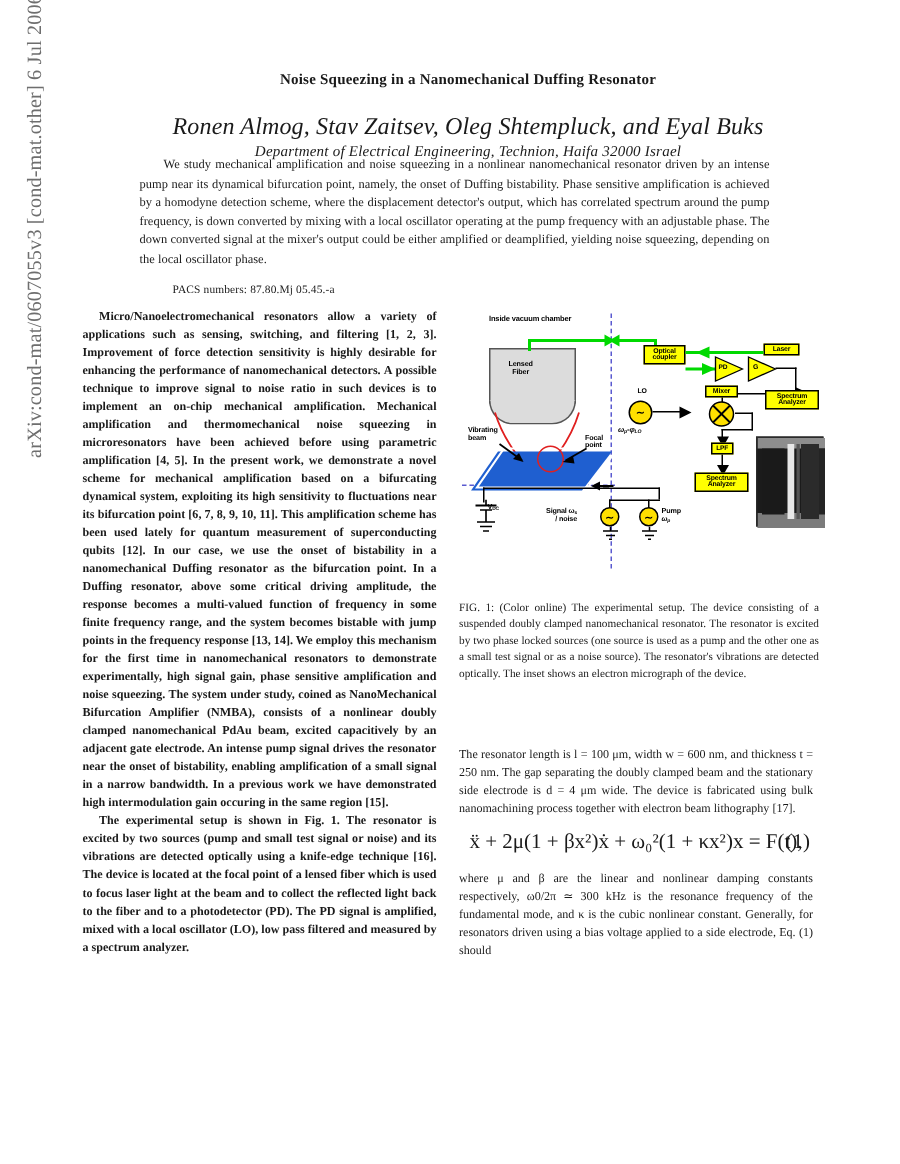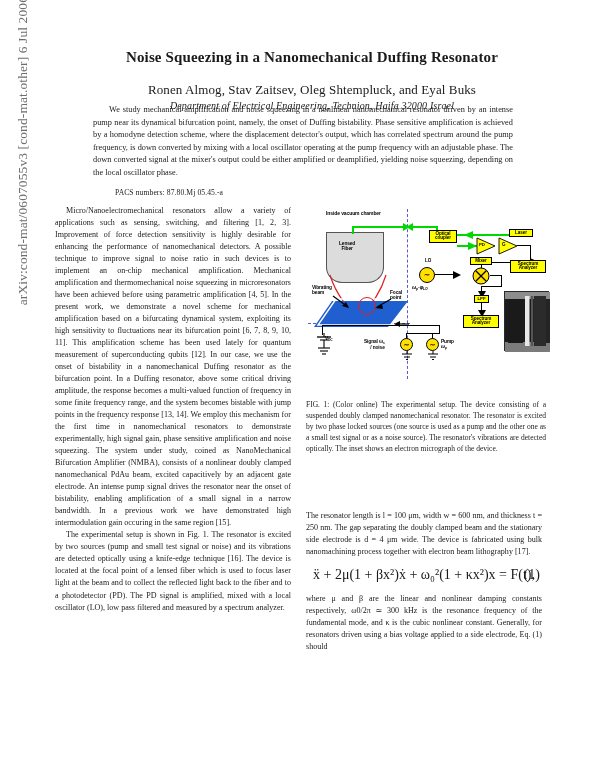--- a/index.html
+++ b/index.html
@@ -38,30 +38,31 @@
 
   
   #title-block {
     position: absolute;
     left: 78px;
     top: 48px;
     width: 468px;
     text-align: center;
   }
   #paper-title {
-    font-size: 15px;
+    font-size: 10px;
     font-weight: bold;
     letter-spacing: 0.15px;
     margin: 0 0 16px 0;
     line-height: 1.2;
   }
   #authors {
-    font-size: 13px;
+    font-size: 16px;
     margin: 0 0 2px 0;
     letter-spacing: 0.1px;
+    font-style: italic;
   }
   #affiliation {
     font-size: 10px;
     font-style: italic;
     margin: 0;
     letter-spacing: 0.15px;
   }
 
   
   #abstract {
@@ -88,21 +89,21 @@
   
   .col {
     position: absolute;
     top: 205px;
     width: 236px;
     font-size: 8.05px;
     line-height: 1.495;
     text-align: justify;
     hyphens: none;
   }
-  #col-left  { left: 55px; }
+  #col-left  { left: 55px; font-weight: bold; }
   #col-right { left: 306px; }
   .col p {
     margin: 0;
     text-indent: 11px;
   }
   .col p.noindent { text-indent: 0; }
 
   .eqn {
     text-align: center;
     margin: 7px 0 7px 0;
@@ -188,21 +189,21 @@
   </div>
 
   <div id="abstract">We study mechanical amplification and noise squeezing in a nonlinear nanomechanical resonator driven by an intense pump near its dynamical bifurcation point, namely, the onset of Duffing bistability. Phase sensitive amplification is achieved by a homodyne detection scheme, where the displacement detector's output, which has correlated spectrum around the pump frequency, is down converted by mixing with a local oscillator operating at the pump frequency with an adjustable phase. The down converted signal at the mixer's output could be either amplified or deamplified, yielding noise squeezing, depending on the local oscillator phase.</div>
   <div id="pacs">PACS numbers: 87.80.Mj 05.45.-a</div>
 
   <div class="col" id="col-left">
     <p>Micro/Nanoelectromechanical resonators allow a variety of applications such as sensing, switching, and filtering [1, 2, 3]. Improvement of force detection sensitivity is highly desirable for enhancing the performance of nanomechanical detectors. A possible technique to improve signal to noise ratio in such devices is to implement an on-chip mechanical amplification. Mechanical amplification and thermomechanical noise squeezing in microresonators have been achieved before using parametric amplification [4, 5]. In the present work, we demonstrate a novel scheme for mechanical amplification based on a bifurcating dynamical system, exploiting its high sensitivity to fluctuations near its bifurcation point [6, 7, 8, 9, 10, 11]. This amplification scheme has been used lately for quantum measurement of superconducting qubits [12]. In our case, we use the onset of bistability in a nanomechanical Duffing resonator as the bifurcation point. In a Duffing resonator, above some critical driving amplitude, the response becomes a multi-valued function of frequency in some finite frequency range, and the system becomes bistable with jump points in the frequency response [13, 14]. We employ this mechanism for the first time in nanomechanical resonators to demonstrate experimentally, high signal gain, phase sensitive amplification and noise squeezing. The system under study, coined as NanoMechanical Bifurcation Amplifier (NMBA), consists of a nonlinear doubly clamped nanomechanical PdAu beam, excited capacitively by an adjacent gate electrode. An intense pump signal drives the resonator near the onset of bistability, enabling amplification of a small signal in a narrow bandwidth. In a previous work we have demonstrated high intermodulation gain occuring in the same region [15].</p>
     <p>The experimental setup is shown in Fig. 1. The resonator is excited by two sources (pump and small test signal or noise) and its vibrations are detected optically using a knife-edge technique [16]. The device is located at the focal point of a lensed fiber which is used to focus laser light at the beam and to collect the reflected light back to the fiber and to a photodetector (PD). The PD signal is amplified, mixed with a local oscillator (LO), low pass filtered and measured by a spectrum analyzer.</p>
   </div>
 
-  <div class="col" id="col-right" style="top:510px;">
+  <div class="col" id="col-right" style="top:497px;">
     <p class="noindent">The resonator length is l = 100 μm, width w = 600 nm, and thickness t = 250 nm. The gap separating the doubly clamped beam and the stationary side electrode is d = 4 μm wide. The device is fabricated using bulk nanomachining process together with electron beam lithography [17].</p>
     <div class="eqn">
       <span>ẍ + 2μ(1 + βx²)ẋ + ω₀²(1 + κx²)x = F(t),</span>
       <span class="eqnum">(1)</span>
     </div>
     <p class="noindent">where μ and β are the linear and nonlinear damping constants respectively, ω0/2π ≃ 300 kHz is the resonance frequency of the fundamental mode, and κ is the cubic nonlinear constant. Generally, for resonators driven using a bias voltage applied to a side electrode, Eq. (1) should</p>
   </div>
 
   <div id="figure-box">
 

